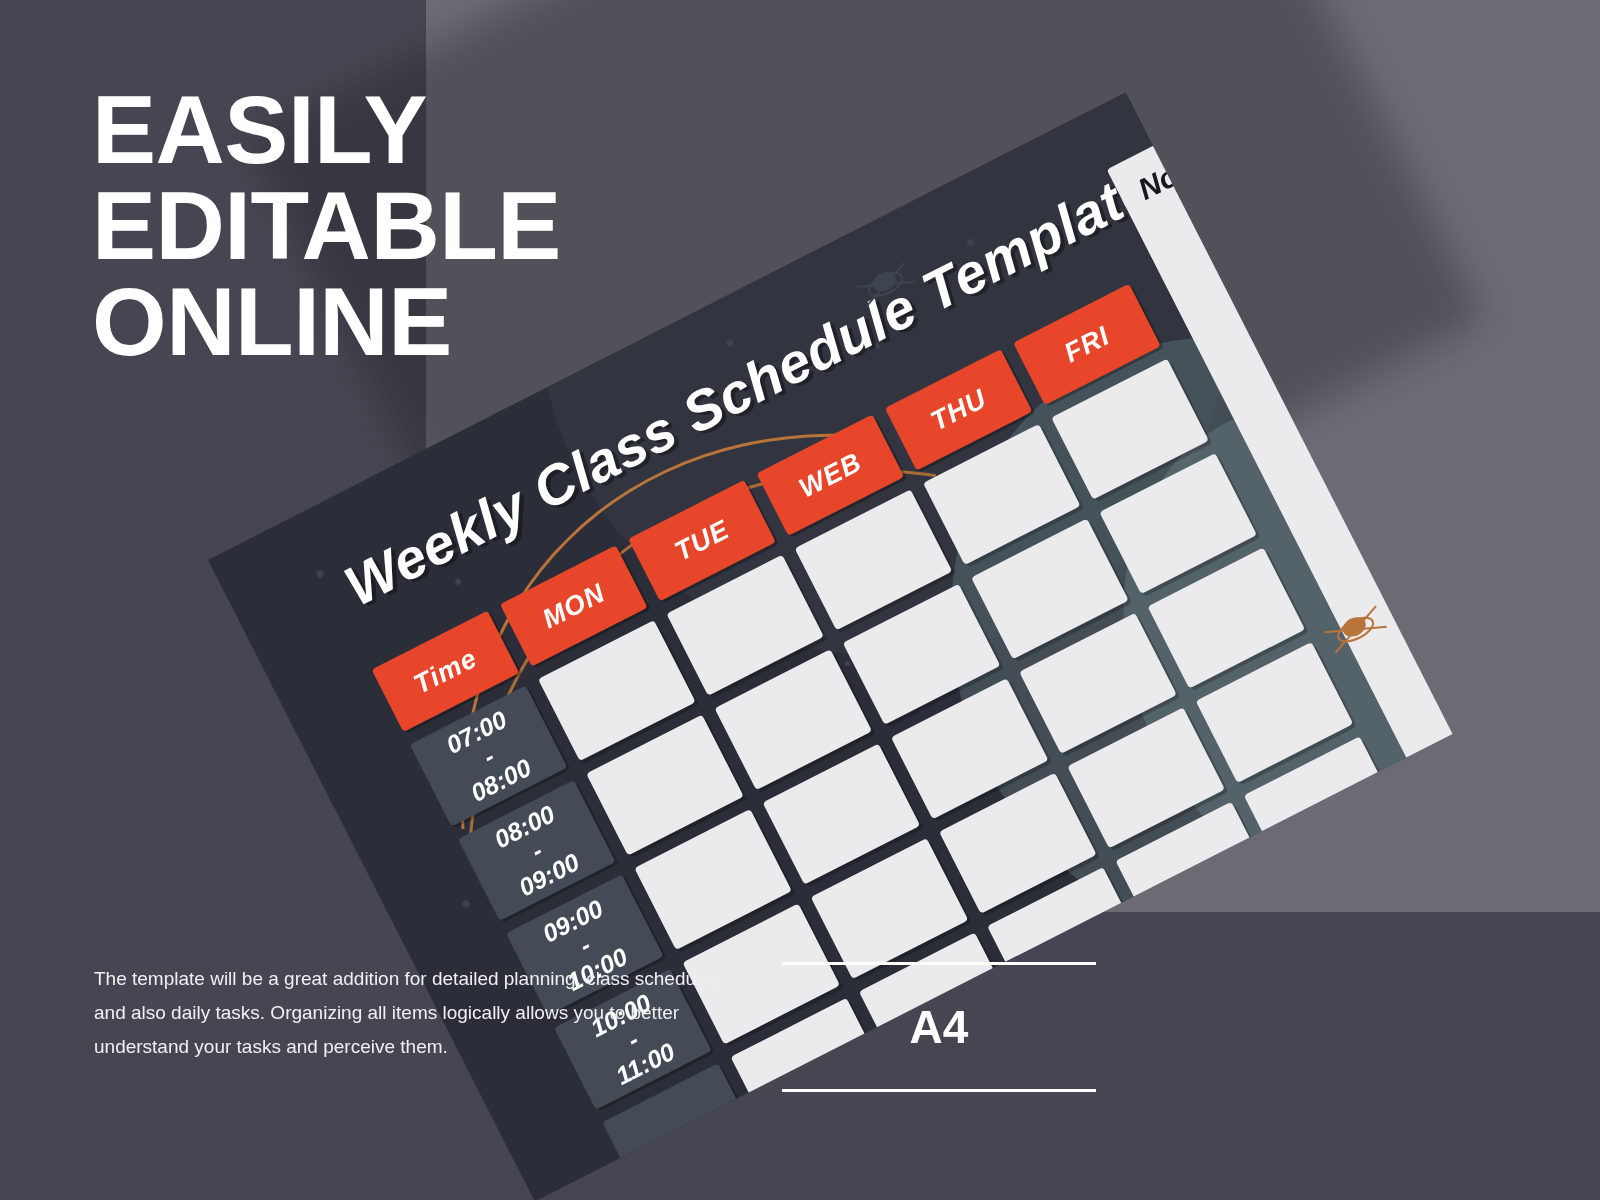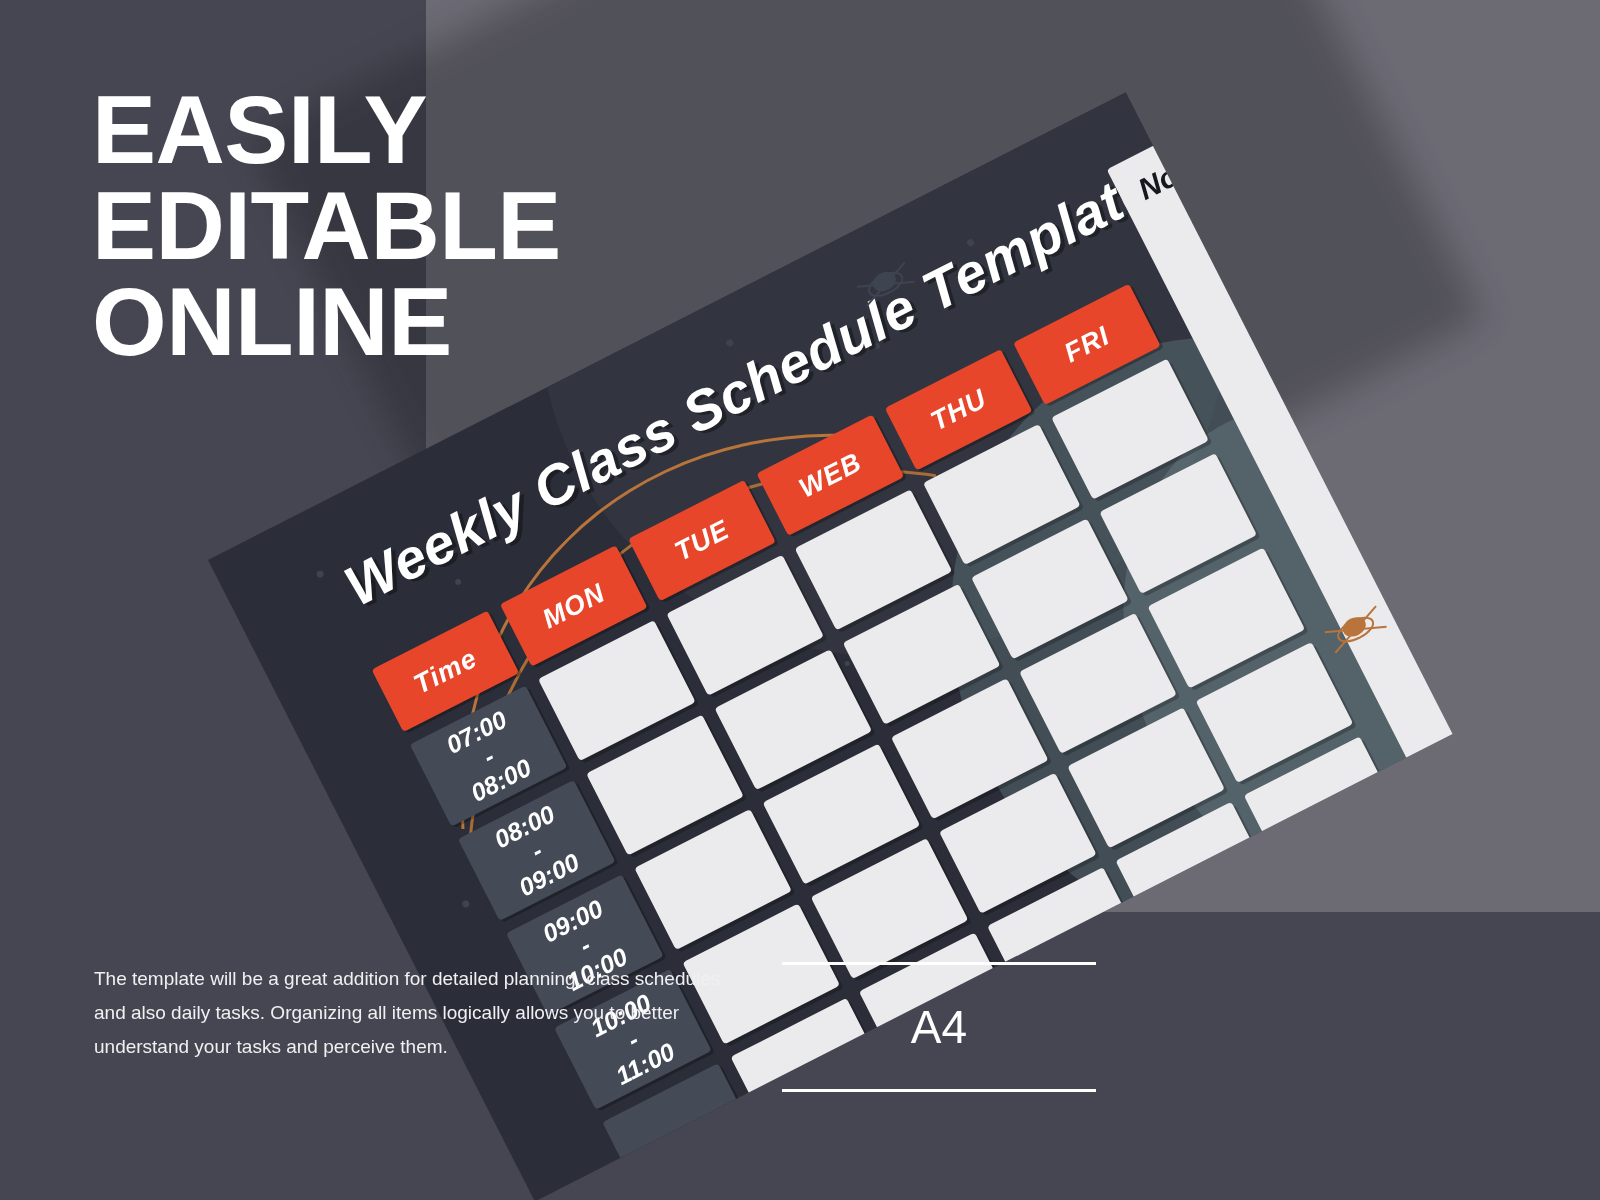--- a/index.html
+++ b/index.html
@@ -250,21 +250,21 @@
   }
   .badge .rule {
     width: 100%;
     height: 3px;
     background: #ffffff;
   }
   .badge .badge-label {
     color: #ffffff;
     font-size: 46px;
     line-height: 52px;
-    font-weight: 400;
+    font-weight: 700;
     white-space: nowrap;
   }
 </style>
 </head>
 <body>
 
 <div id="stage">
 
   <div class="bg-dark-left"></div>
   <div class="bg-gray-panel"></div>

